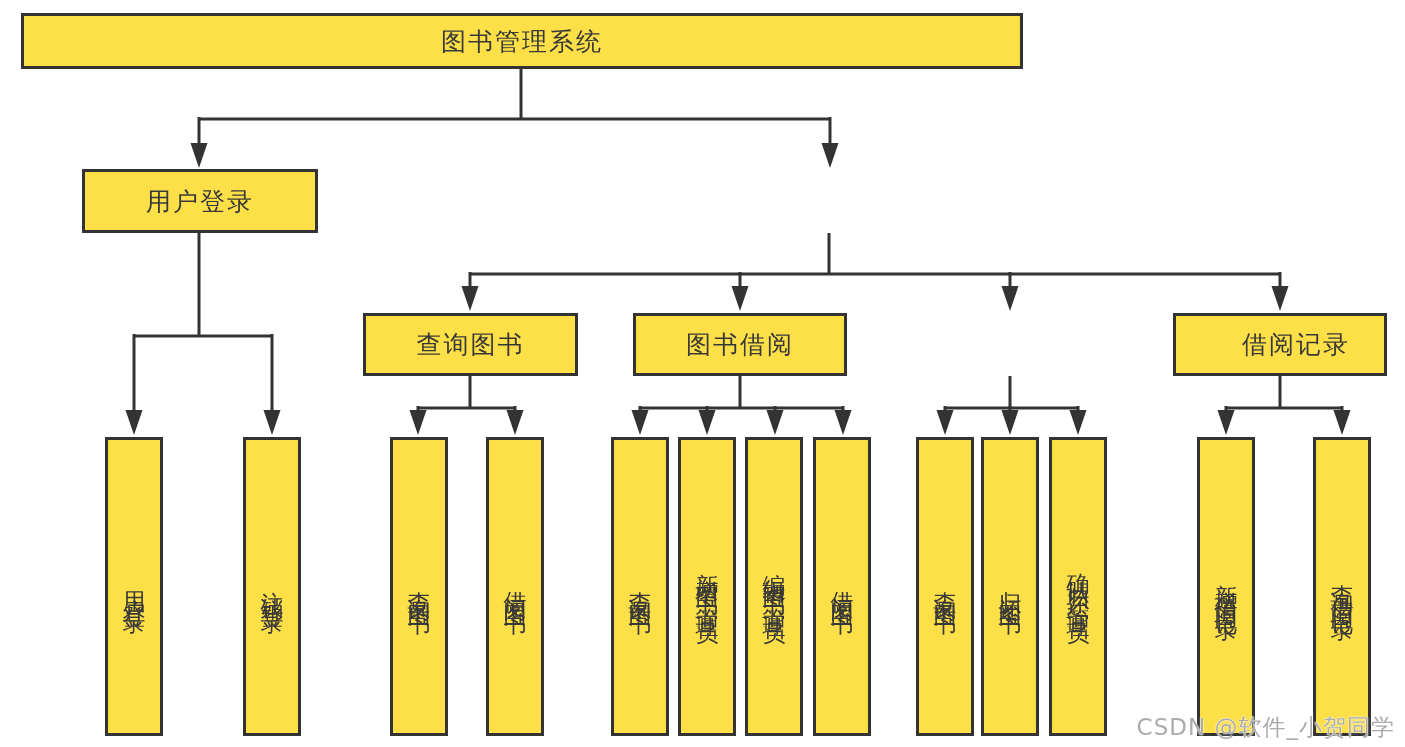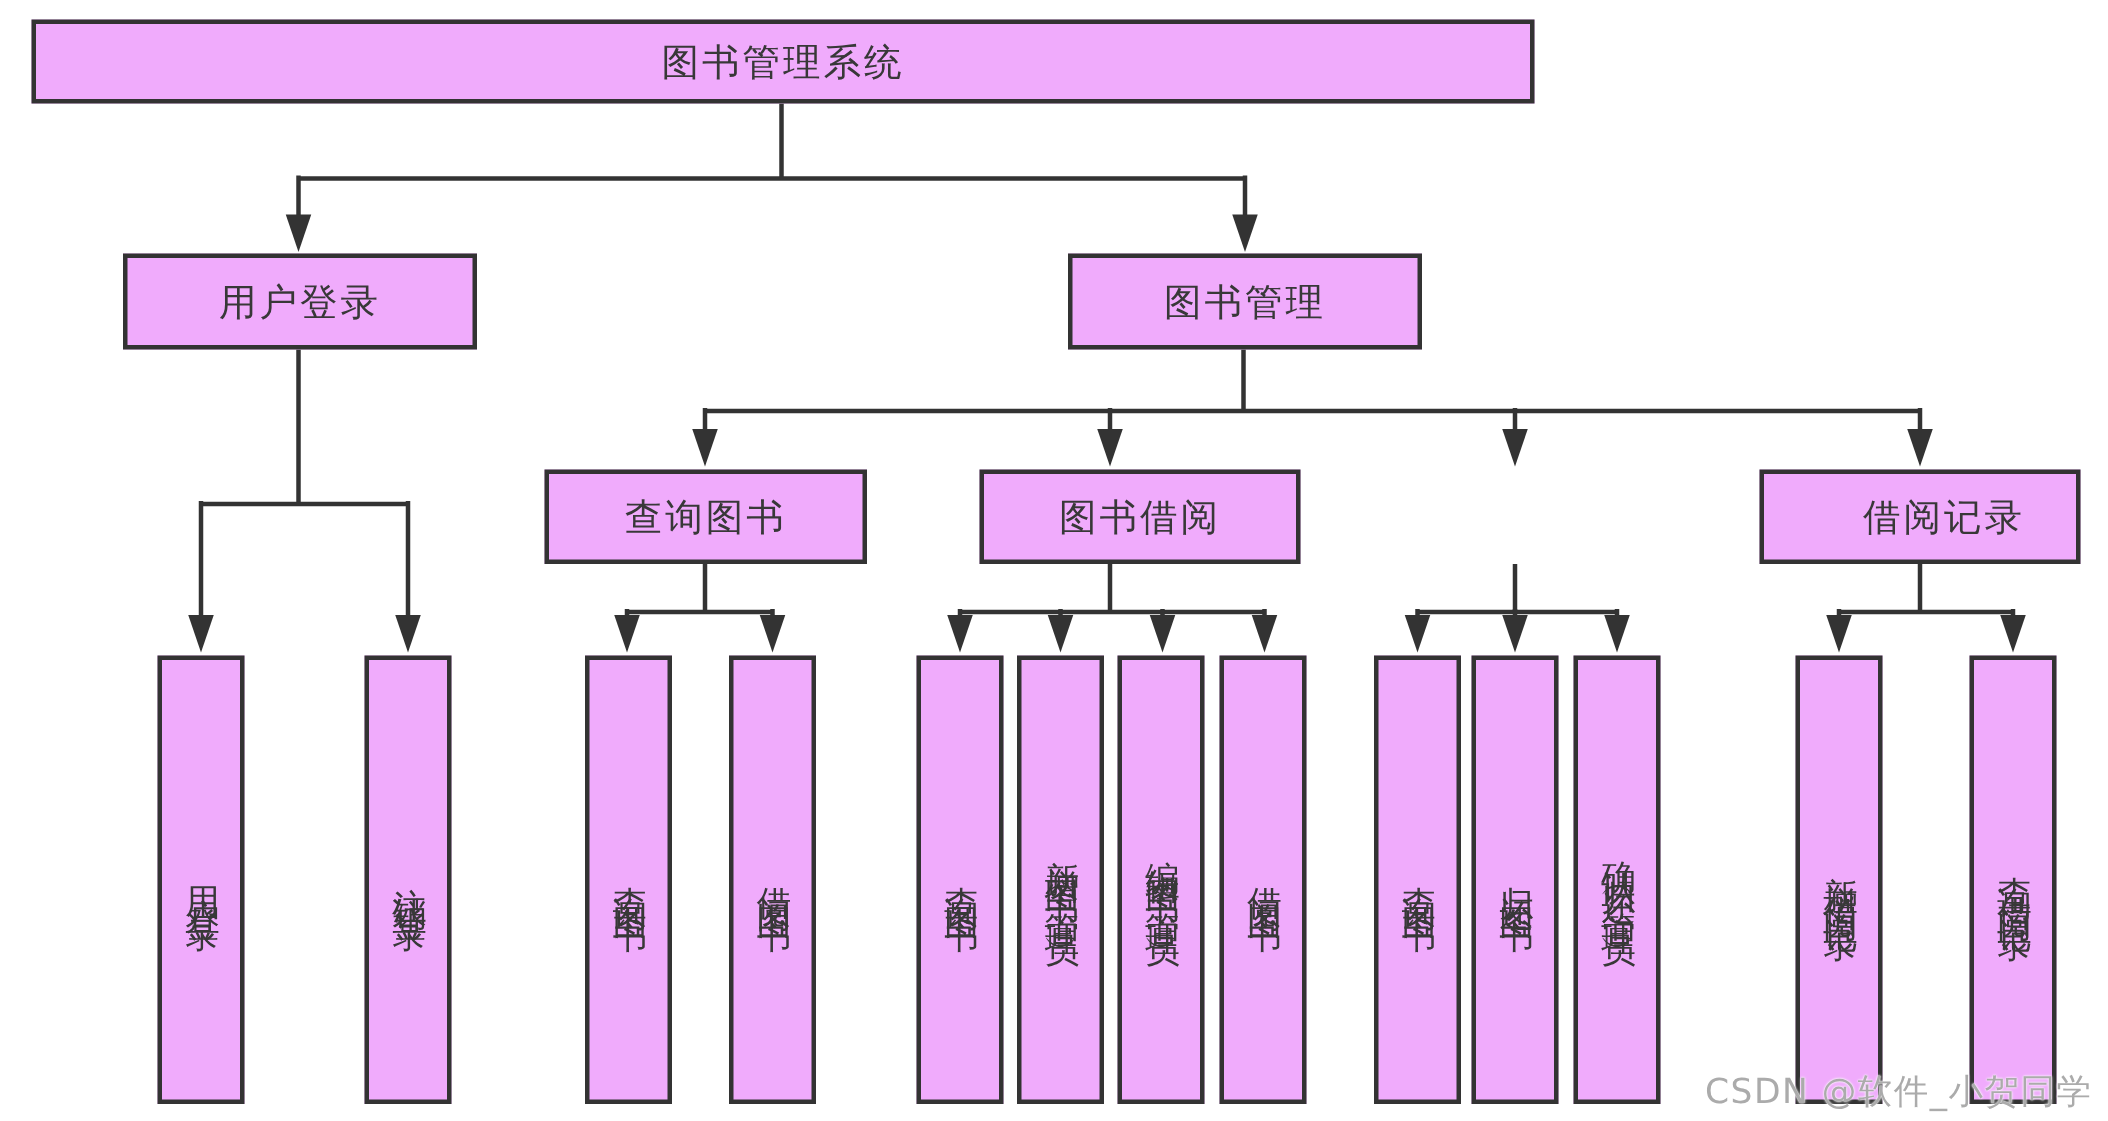--- a/index.html
+++ b/index.html
@@ -6,21 +6,21 @@
   #canvas{
     position:relative;
     width:1405px;height:747px;
     background:#ffffff;
     font-family:"DejaVu Sans","Liberation Sans",sans-serif;
     overflow:hidden;
   }
   #connectors{position:absolute;left:0;top:0;width:1405px;height:747px;}
   .node{
     position:absolute;
-    background:#f0abfc;
+    background:#fde047;
     border:3px solid #333333;
     box-sizing:border-box;
     display:flex;align-items:center;justify-content:center;
     color:#383838;
     font-size:25px;
     letter-spacing:2px;
     white-space:nowrap;
   }
   .root{font-size:25px;}
   .leaf{width:58px;height:299px;top:437px;}
@@ -102,28 +102,25 @@
       <polygon points="1333.5,410 1350.5,410 1342,435" fill="#333333"></polygon>
     </svg>
 
   <div class="node root" style="left:21px;top:13px;width:1002px;height:56px;">
     <span>图书管理系统</span>
   </div>
 
   <div class="node" style="left:82px;top:169px;width:236px;height:64px;">
     <span>用户登录</span>
   </div>
-  <div class="node" style="left:712px;top:169px;width:236px;height:64px;">
-    <span>图书管理</span>
-  </div>
 
   <div class="node" style="left:363px;top:313px;width:215px;height:63px;">
     <span>查询图书</span>
   </div>
-  <div class="node" style="left:633px;top:313px;width:214px;height:63px;margin-left:20px;">
+  <div class="node" style="left:633px;top:313px;width:214px;height:63px;">
     <span>图书借阅</span>
   </div>
   <div class="node" style="left:1173px;top:313px;width:214px;height:63px;padding-left:32px;">
     <span>借阅记录</span>
   </div>
 
   <div class="node leaf" style="left:105px;">
     <span class="vtext">用户登录</span>
   </div>
   <div class="node leaf" style="left:243px;">

